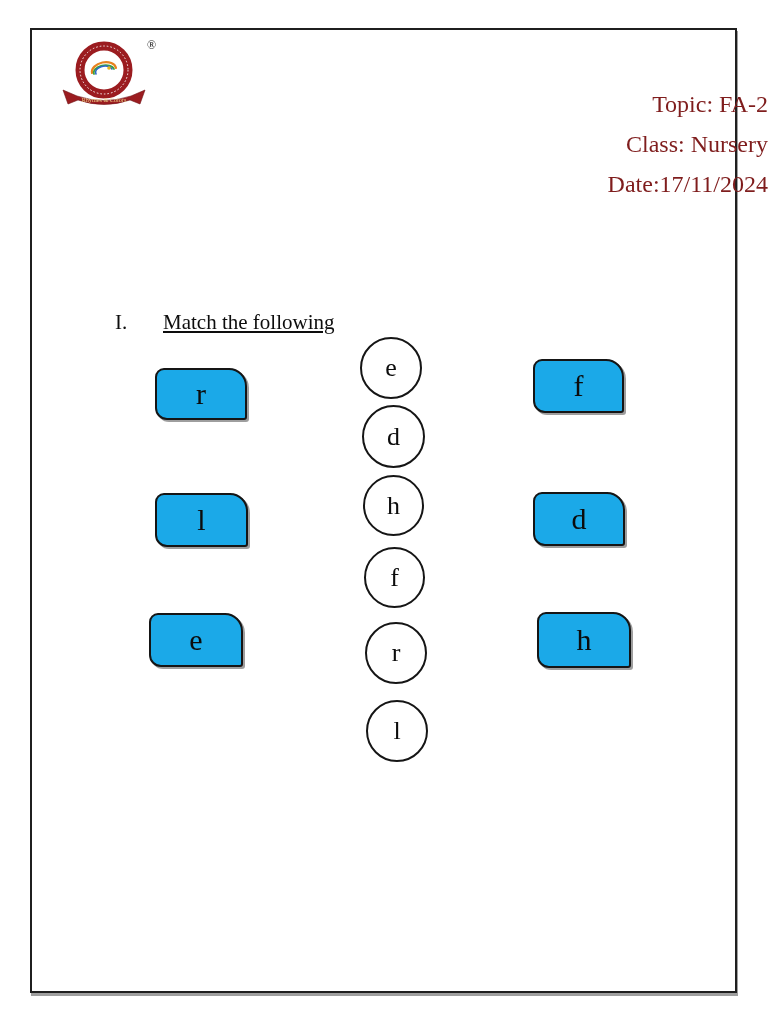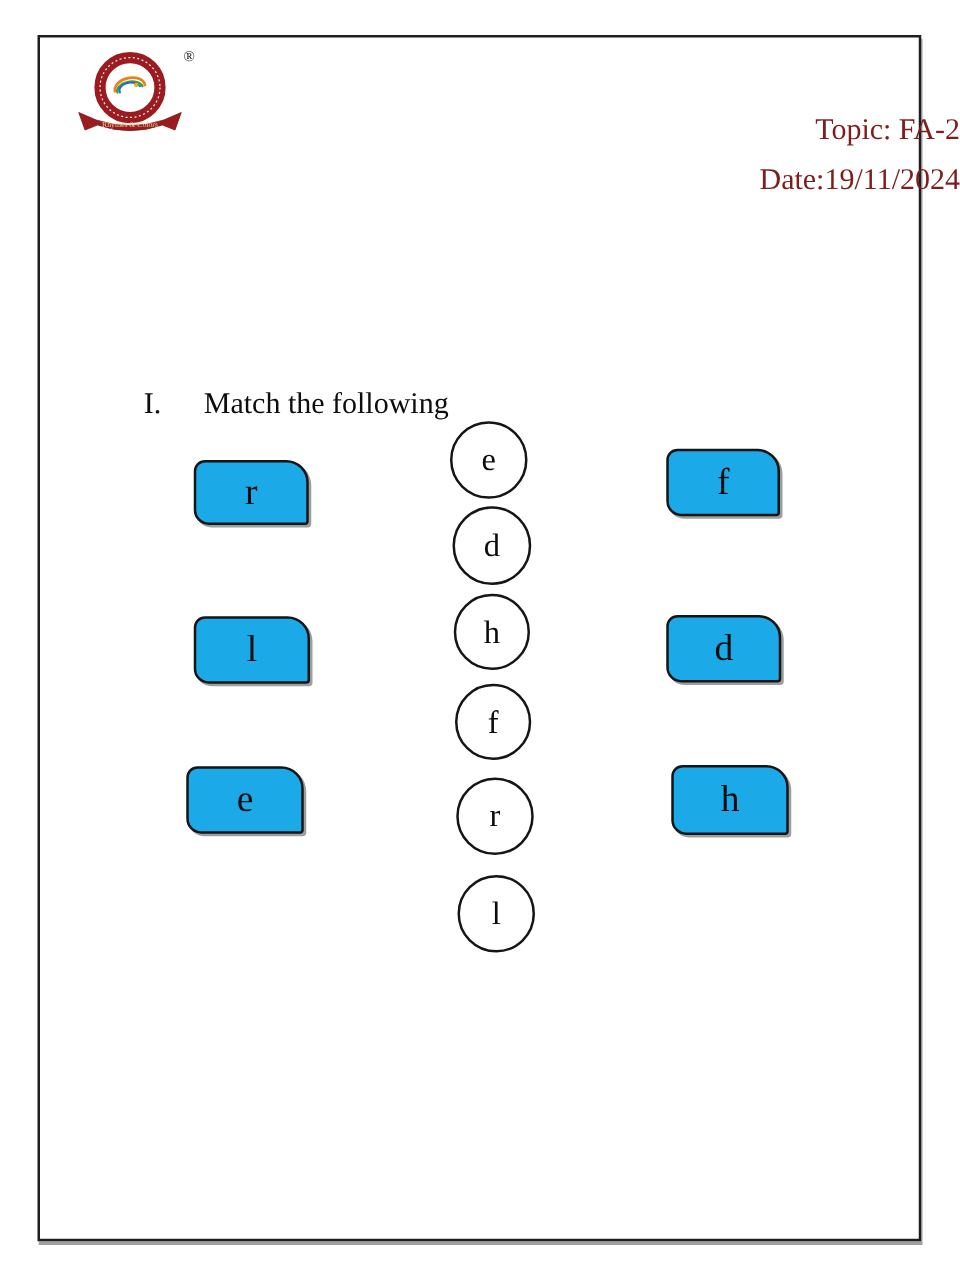--- a/index.html
+++ b/index.html
@@ -30,21 +30,21 @@
     position:absolute;right:-4px;top:-2px;
     font-size:12px;color:#222;font-family:"Liberation Serif",serif;
   }
   
   .header-block{
     position:absolute;left:0;top:84px;width:768px;
     text-align:right;font-size:24px;line-height:40px;color:#7f1d1d;
   }
   
   .section-heading{
-    position:absolute;left:115px;top:310px;font-size:24px;color:#0d0d0d;
+    position:absolute;left:115px;top:310px;font-size:21px;color:#0d0d0d;text-decoration:underline;
   }
   .section-numeral{display:inline-block;width:48px;}
   
   .tile{
     position:absolute;
     display:flex;align-items:center;justify-content:center;
     background:var(--tile-blue);
     border:2px solid #151515;
     border-radius:9px 18px 3px 12px;
     box-shadow:2px 2px 0 rgba(40,40,40,0.45);
@@ -77,21 +77,22 @@
     <path d="M34,34 a 10,6 -10 1 1 20,-5" fill="none" stroke="#3BA03B" stroke-width="1.8" stroke-linecap="round"></path>
     <path d="M36,34 a 8,5 -8 0 1 16,-5" fill="none" stroke="#2C67C9" stroke-width="1.6" stroke-linecap="round"></path>
     <circle cx="49" cy="28" r="1.8" fill="#E5B31C"></circle>
 
     <text x="44" y="61.5" text-anchor="middle" font-size="6.2" font-family="Liberation Serif, serif" fill="#EFD287">Rhymes &amp; Colors</text>
   </svg>
 </div>
 
 <div class="header-block">
   <div>Topic: FA-2</div>
-  <div>Date:19/11/2024</div>
+  <div>Class: Nursery</div>
+  <div>Date:17/11/2024</div>
 </div>
 
 <div class="section-heading">
   <span class="section-numeral">I.</span><span>Match the following</span>
 </div>
 
 <div class="tile" style="left:155px;top:368px;width:92px;height:52px;">r</div>
 <div class="tile" style="left:155px;top:493px;width:93px;height:54px;">l</div>
 <div class="tile" style="left:149px;top:613px;width:94px;height:54px;">e</div>
 

